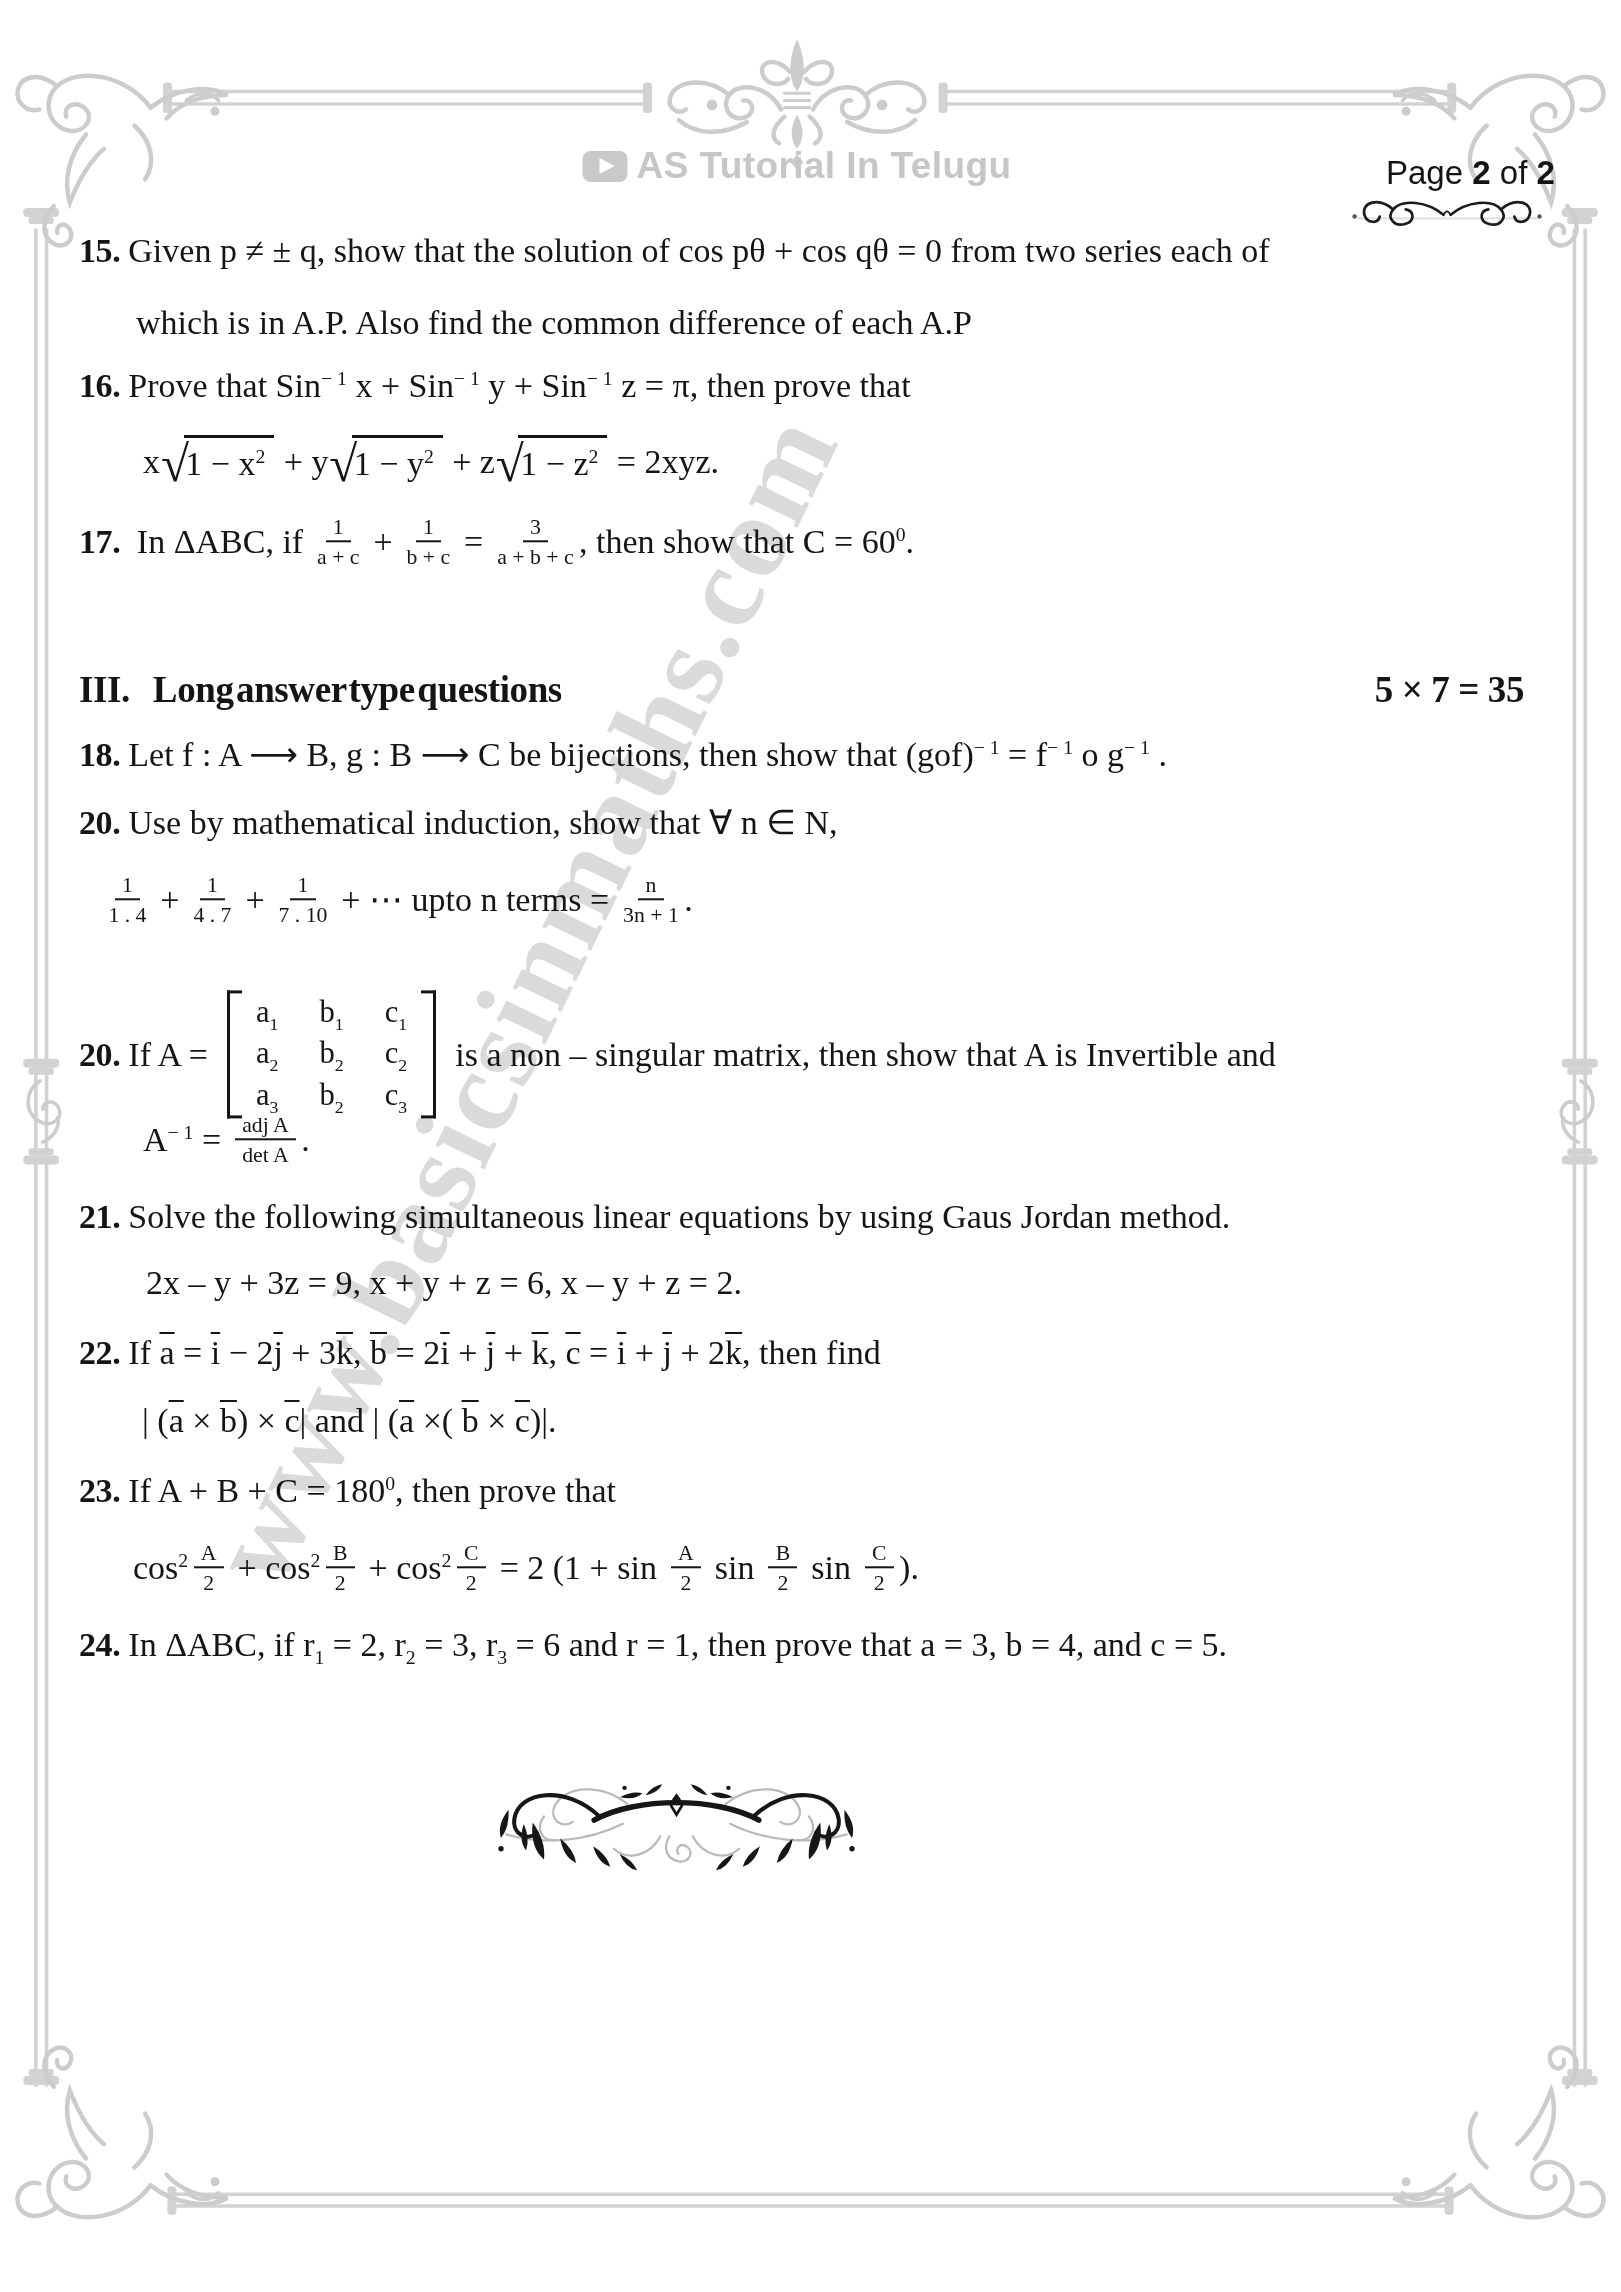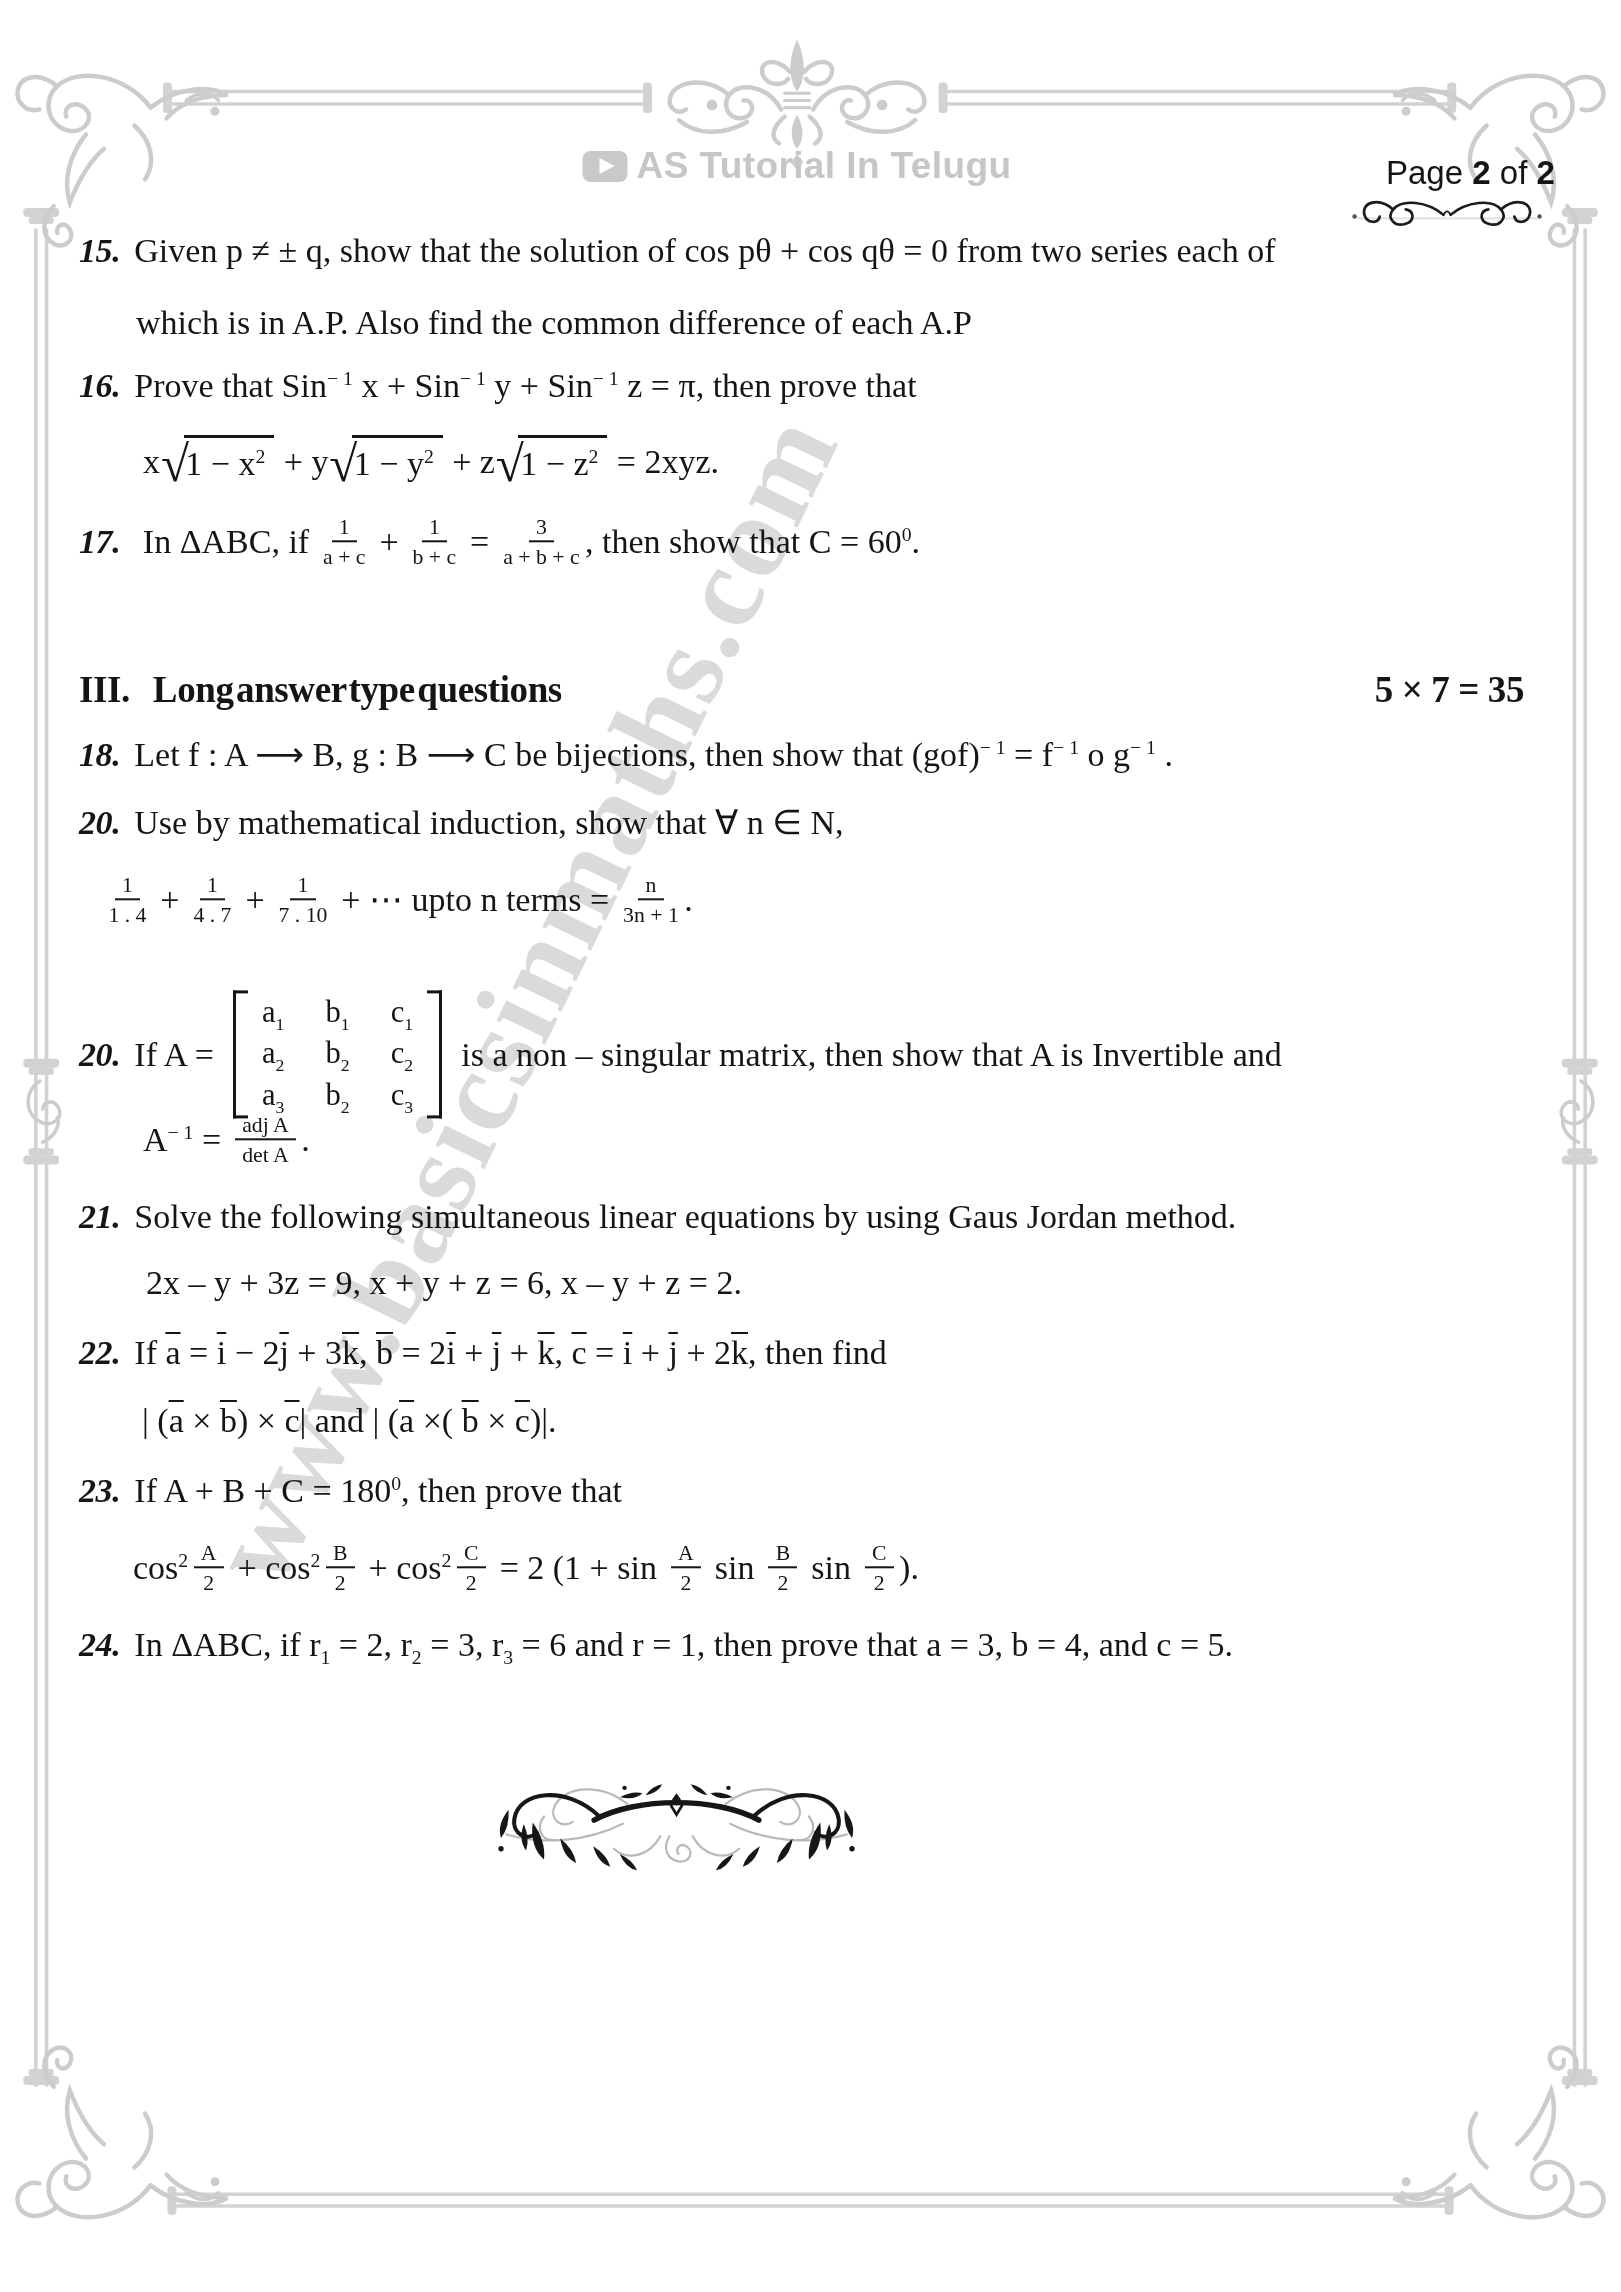--- a/index.html
+++ b/index.html
@@ -23,21 +23,21 @@
 
   
   .pageinfo{position:absolute;top:154px;left:1386px;z-index:3;
     font:400 33px "Liberation Sans",sans-serif;color:#141414;white-space:nowrap;}
   .pageinfo b{font-weight:700;}
   .hdr-flourish{position:absolute;top:194px;left:1351px;z-index:3;}
 
   
   .qlayer{position:absolute;inset:0;z-index:4;}
   .line{position:absolute;font-size:34px;line-height:1.3;white-space:nowrap;}
-  .qnum{font-weight:700;margin-right:14px;letter-spacing:-0.4px;font-style:italic;}
+  .qnum{font-weight:700;margin-right:8px;letter-spacing:-0.4px;}
   .line sup{font-size:.58em;line-height:0;vertical-align:super;}
   .line sub{font-size:.58em;line-height:0;vertical-align:sub;}
 
   .frac{display:inline-flex;flex-direction:column;align-items:center;vertical-align:middle;
     font-size:.64em;line-height:1.12;margin:0 5.4px;transform:translateY(-2.7px);}
   .frac .fn{border-bottom:2.7px solid #151515;padding:0 7.2px 0.9px;}
   .frac .fd{padding-top:3px;}
 
   .sqrt{display:inline-flex;align-items:flex-start;margin:0 0.9px;}
   .rsign{font-size:1.5em;line-height:.85;transform:translateY(8px);}

